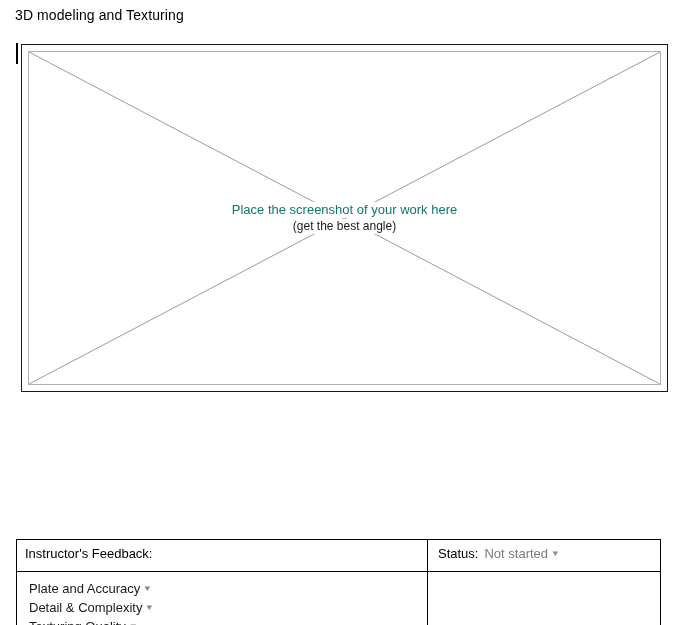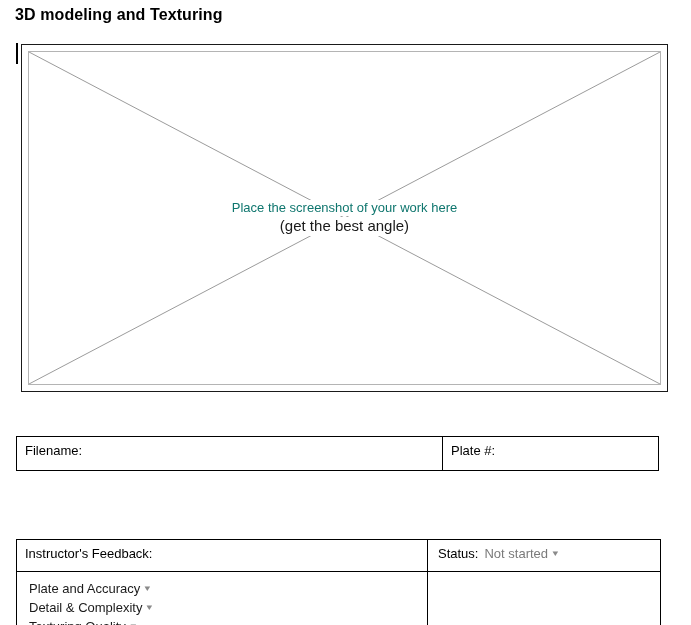--- a/index.html
+++ b/index.html
@@ -14,22 +14,22 @@
     font-family: "Liberation Sans", sans-serif;
     color: #000000;
     position: relative;
   }
 
   
   .doc-title {
     position: absolute;
     left: 15px;
     top: 6px;
-    font-size: 16px;
-    font-weight: bold;
+    font-size: 14px;
+    font-weight: normal;
     letter-spacing: 0.1px;
     line-height: 18px;
     white-space: nowrap;
   }
 
   
   .text-caret {
     position: absolute;
     left: 16px;
     top: 43px;
@@ -79,21 +79,21 @@
   }
   .placeholder-main {
     display: block;
     font-size: 13px;
     color: #0f766e;
     background: #ffffff;
     padding: 0 4px;
   }
   .placeholder-sub {
     display: block;
-    font-size: 15px;
+    font-size: 12px;
     color: #1a1a1a;
     background: #ffffff;
     margin-top: 1px;
     padding: 0 4px;
   }
 
   
   .doc-table {
     position: absolute;
     border-collapse: collapse;
@@ -179,24 +179,20 @@
     </svg>
     <div class="placeholder-text-wrap">
       <span class="placeholder-main">Place the screenshot of your work here</span>
       <span class="placeholder-sub">(get the best angle)</span>
     </div>
   </div>
 </div>
 
 <table class="doc-table" id="info-table">
   <tbody>
-    <tr>
-      <td class="col-a">Filename:</td>
-      <td class="col-b">Plate #:</td>
-    </tr>
   </tbody>
 </table>
 
 <table class="doc-table" id="feedback-table">
   <tbody>
     <tr>
       <td class="col-a fb-header">Instructor's Feedback:</td>
       <td class="col-b fb-header status-cell">
         <span class="status-label">Status:</span><span class="status-value">Not started</span><span class="caret-glyph">▾</span>
       </td>

